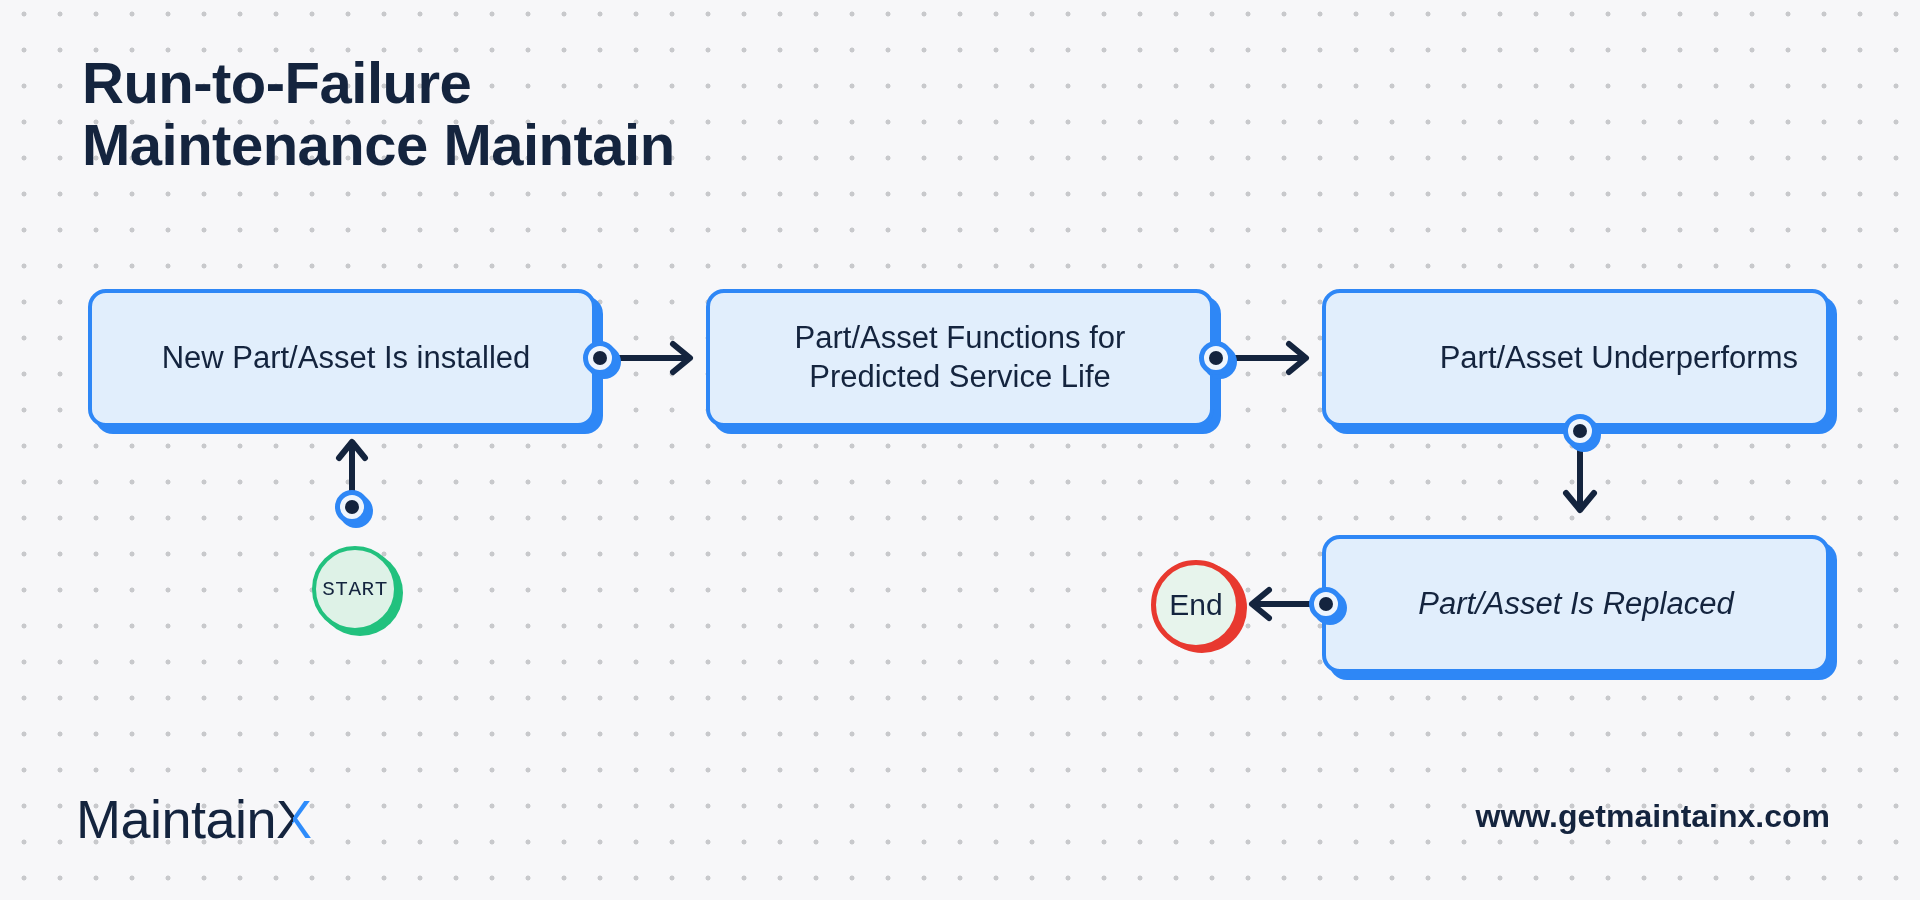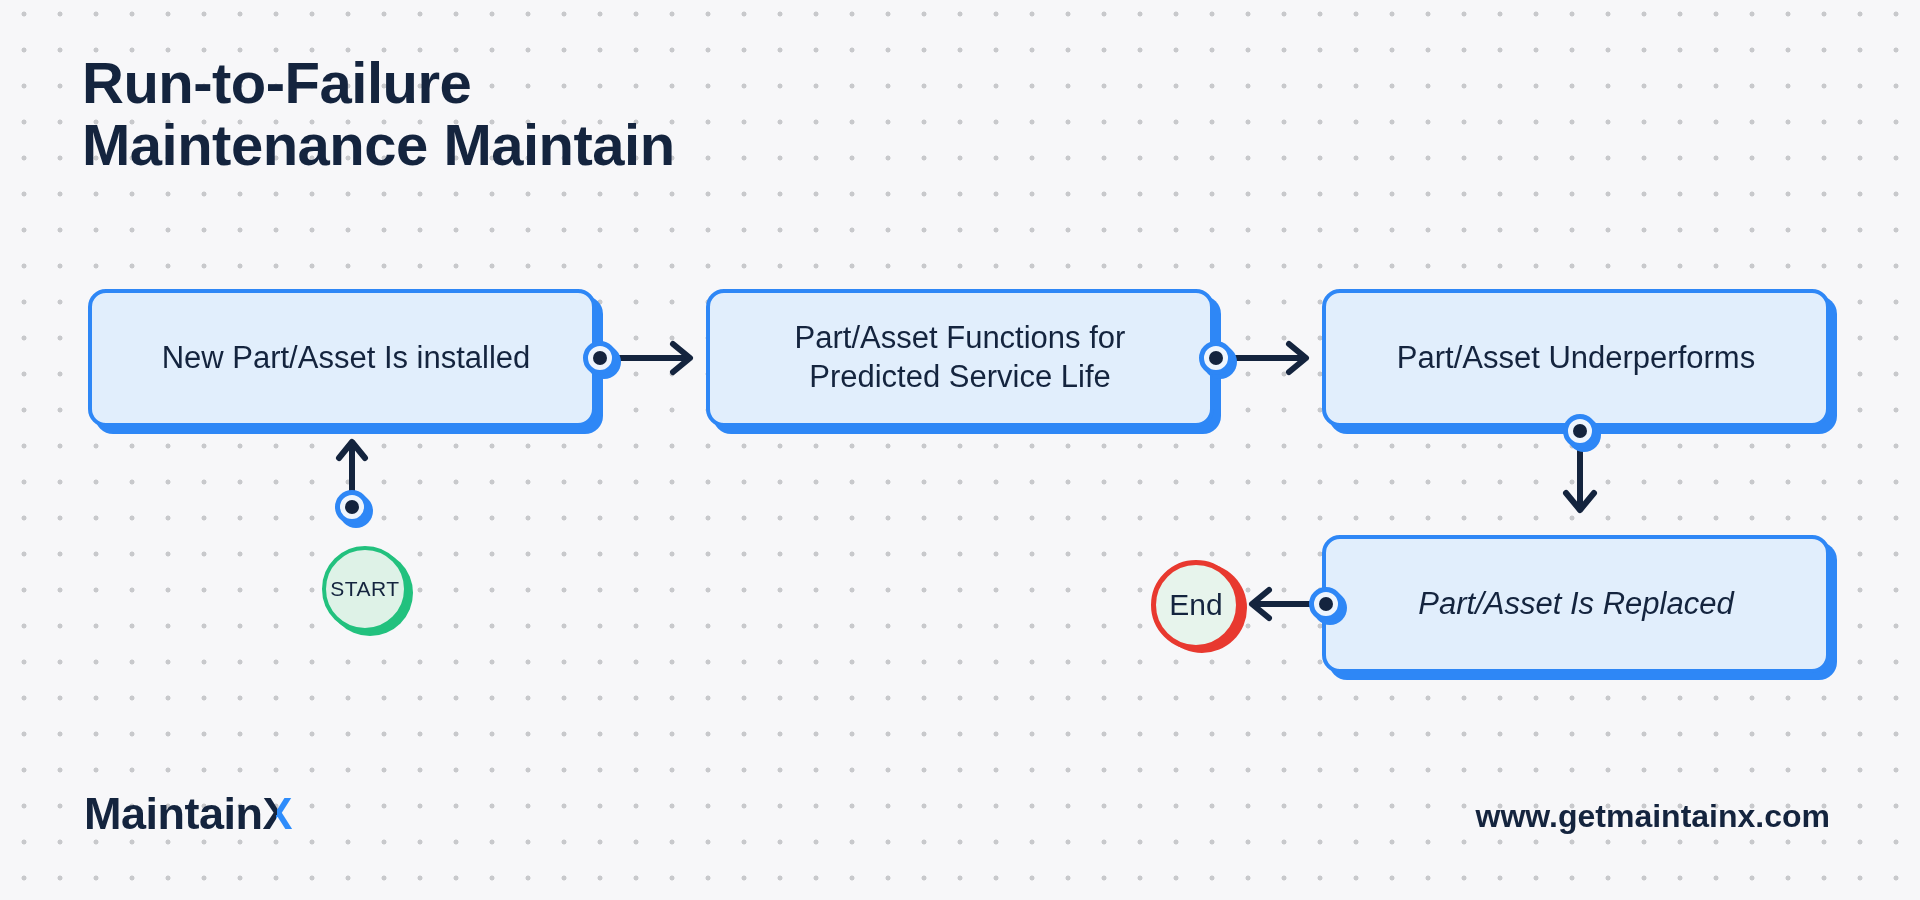--- a/index.html
+++ b/index.html
@@ -28,21 +28,21 @@
     border:4px solid var(--box_border);
     border-radius:18px;
     box-shadow:7px 7px 0 0 var(--box_border);
     display:flex;align-items:center;justify-content:center;
     text-align:center;color:var(--navy);
     font-size:31px;font-weight:500;line-height:1.25;
     padding:0 28px;
   }
   .box1{left:88px;top:289px;padding-left:36px;}
   .box2{left:706px;top:289px;}
-  .box3{left:1322px;top:289px;}
+  .box3{left:1322px;top:289px;justify-content:flex-end;}
   .box4{left:1322px;top:535px;font-style:italic;}
   .node{
     position:absolute;width:34px;height:34px;box-sizing:border-box;
     background:var(--node_fill);
     border:5px solid var(--box_border);
     border-radius:50%;
     box-shadow:4px 4px 0 0 var(--box_border);
     display:flex;align-items:center;justify-content:center;
   }
   .node .node-dot{
@@ -58,36 +58,36 @@
   .arrows line,.arrows path{
     stroke:var(--navy);stroke-width:6;fill:none;
     stroke-linecap:round;stroke-linejoin:round;
   }
   .terminal{
     position:absolute;box-sizing:border-box;border-radius:50%;
     display:flex;align-items:center;justify-content:center;
     color:var(--navy);
   }
   .terminal.start{
-    left:322px;top:546px;width:86px;height:86px;
+    left:312px;top:546px;width:86px;height:86px;
     background:var(--start_fill);
     border:4px solid var(--start_border);
     box-shadow:5px 4px 0 0 var(--start_border);
-    font-size:21px;font-weight:500;letter-spacing:0.5px;
+    font-size:21px;font-weight:500;letter-spacing:0.5px;font-family:Liberation Mono, monospace;
   }
   .terminal.end{
     left:1151px;top:560px;width:90px;height:90px;
     background:var(--end_fill);
     border:5px solid var(--end_border);
     box-shadow:6px 3px 0 0 var(--end_border);
     font-size:30px;font-weight:500;
   }
   .logo{
-    position:absolute;left:84px;top:788px;
-    font-size:45px;font-weight:700;letter-spacing:-0.5px;
+    position:absolute;left:76px;top:788px;
+    font-size:54px;font-weight:400;letter-spacing:-0.5px;
     color:var(--navy);white-space:nowrap;
   }
   .logo .logo-x{
     background:linear-gradient(100deg,var(--navy) 48%,var(--logo_blue) 48%);
     -webkit-background-clip:text;background-clip:text;color:transparent;
   }
   .website{
     position:absolute;right:90px;top:798px;
     font-size:32px;font-weight:700;color:var(--navy);
   }

